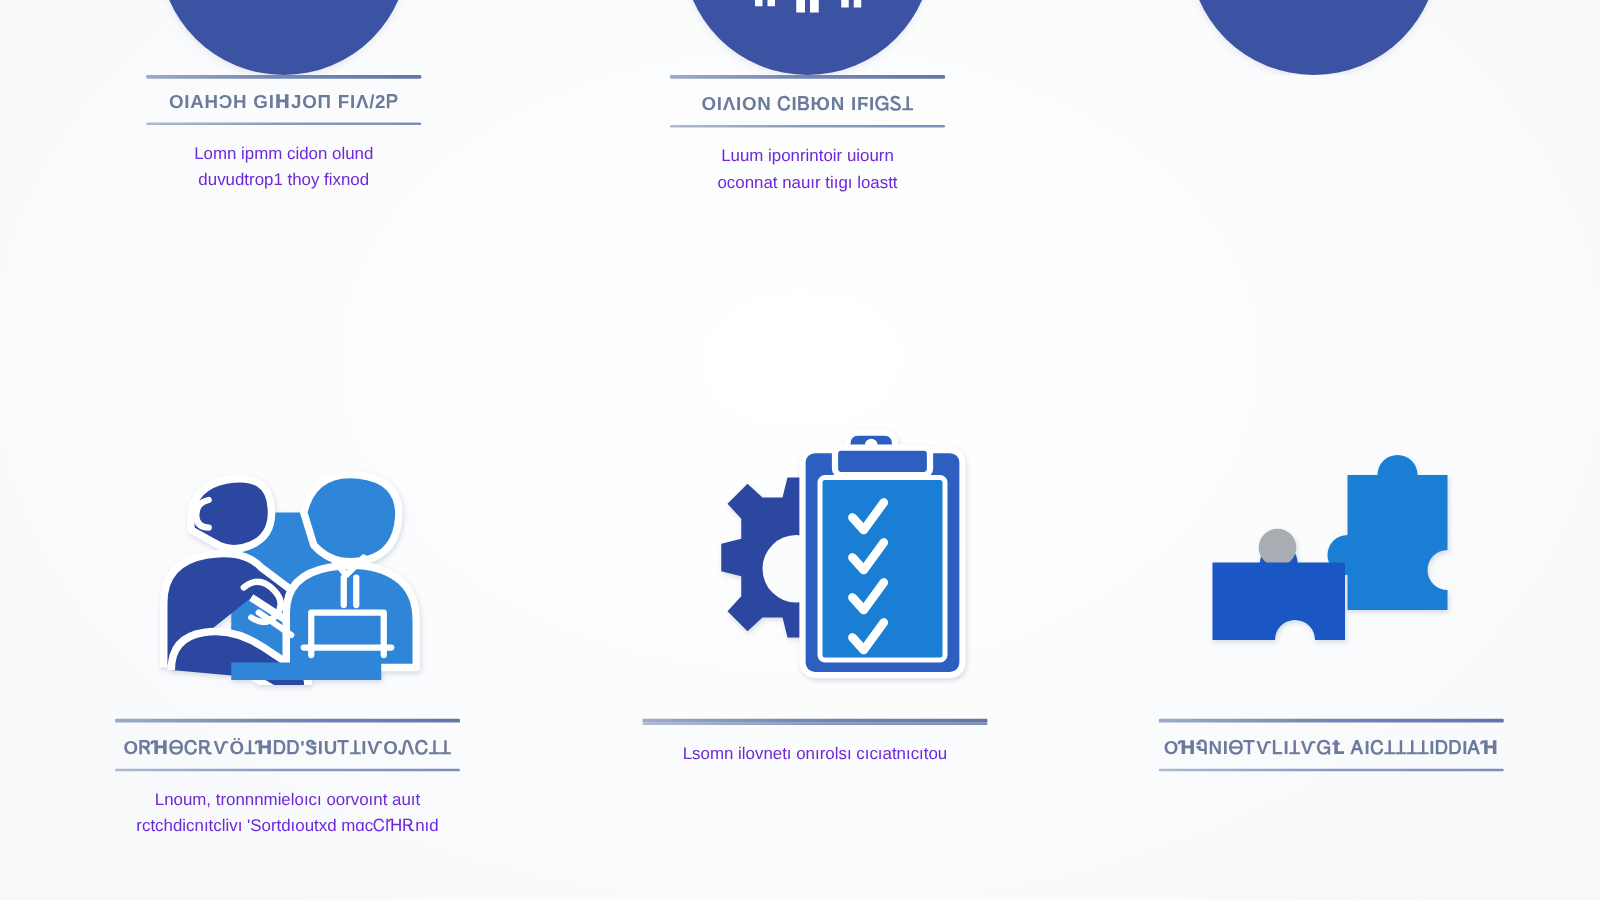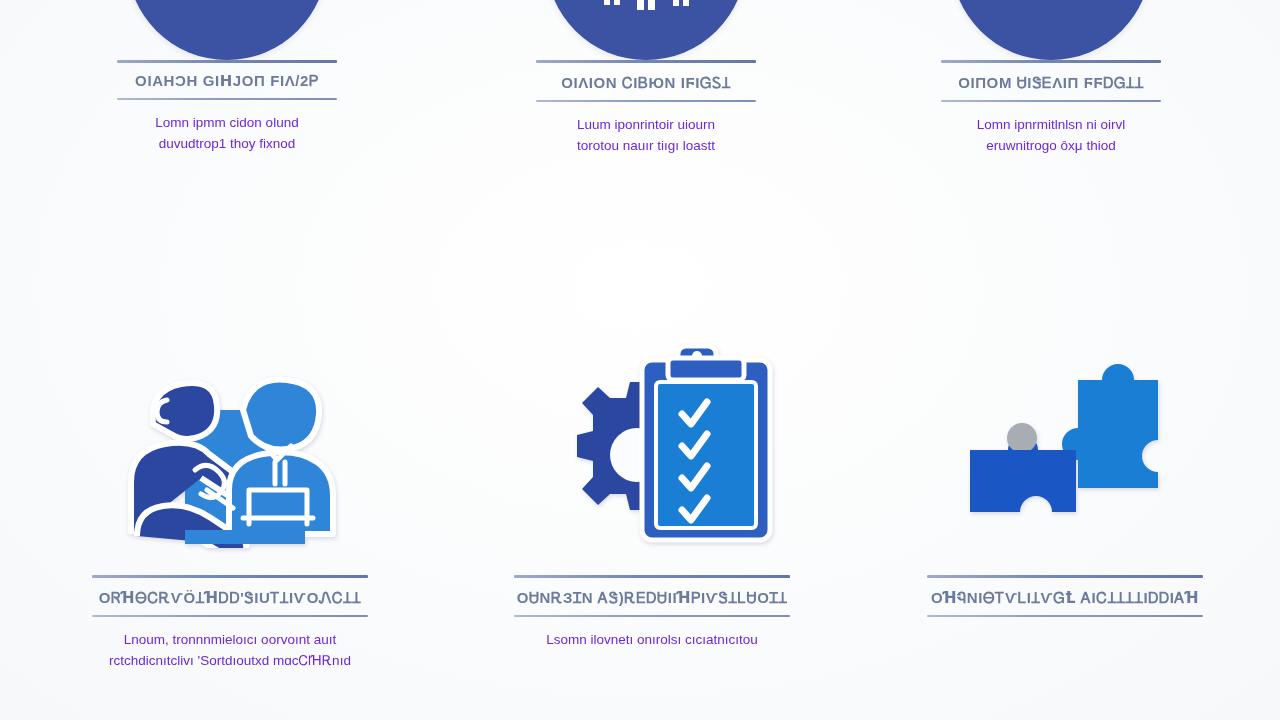--- a/index.html
+++ b/index.html
@@ -134,21 +134,21 @@
             </g>
           </svg>
         </div>
       </div>
       <div class="cap">
         <div class="rule"></div>
         <div class="heading">OIΛIOΝ ᏟӏᏴЮΝ ΙϜΙᏀᏚꞱ</div>
         <div class="rule thin"></div>
         <div class="body-text">
           <div>Luum iponrintoir uiourn</div>
-          <div>torotou nauır tiıgı loastt</div>
+          <div>oconnat nauır tiıgı loastt</div>
         </div>
       </div>
     </div>
 
     <div class="top-col tc3">
       <div class="circle-wrap">
         <div class="circle">
           <svg width="130" height="110" viewBox="0 0 130 110">
             <g fill="none" stroke="#ffffff" stroke-width="5" stroke-linecap="round" stroke-linejoin="round">
               <path d="M12 46 q14 -16 30 -6 l14 9 q6 4 12 0"></path>
@@ -156,29 +156,20 @@
               <path d="M46 62 l14 10 q5 3 9 -1"></path>
               <path d="M53 72 l11 8 q5 3 9 -1"></path>
               <path d="M60 82 l8 6 q5 3 9 -2"></path>
               <path d="M118 44 q-14 -16 -30 -8 l-14 8"></path>
             </g>
             <rect x="96" y="26" width="26" height="18" rx="3" fill="#2f86d8" stroke="#ffffff" stroke-width="4"></rect>
             <rect x="8" y="28" width="24" height="18" rx="3" fill="#3c52a2" stroke="#ffffff" stroke-width="4"></rect>
           </svg>
         </div>
       </div>
-      <div class="cap">
-        <div class="rule"></div>
-        <div class="heading">OIΠOΜ ᏌӀᏕᎬΛΙП ϜϜᎠᏀꞱꞱ</div>
-        <div class="rule thin"></div>
-        <div class="body-text">
-          <div>Lomn ipnrmitlnlsn ni oirvl</div>
-          <div>eruwnitrogo ȏxμ thiod</div>
-        </div>
-      </div>
     </div>
 
   </div>
 
   <div class="bot-row">
 
     <div class="bot-col bc1">
       <div class="icon-area">
         <svg class="drop" width="215" height="200" viewBox="0 0 215 200">
 
@@ -245,21 +236,20 @@
           <g fill="none" stroke="#ffffff" stroke-width="7" stroke-linecap="round" stroke-linejoin="round">
             <path d="M162 74 l9 10 l16 -22"></path>
             <path d="M162 106 l9 10 l16 -22"></path>
             <path d="M162 138 l9 10 l16 -22"></path>
             <path d="M162 170 l9 10 l16 -22"></path>
           </g>
         </svg>
       </div>
       <div class="cap">
         <div class="rule"></div>
-        <div class="heading">OᏌΝᎡЗꞮΝ ᎪᏕ)ᎡᎬᎠᏌӀӏꞪᏢІѴᏕꞱᏞᏌOꞮꞱ</div>
         <div class="rule thin"></div>
         <div class="body-text">
           <div>Lsomn ilovnetı onırolsı cıcıatnıcıtou</div>
         </div>
       </div>
     </div>
 
     <div class="bot-col bc3">
       <div class="icon-area">
         <svg class="drop" width="230" height="215" viewBox="0 0 230 215">

